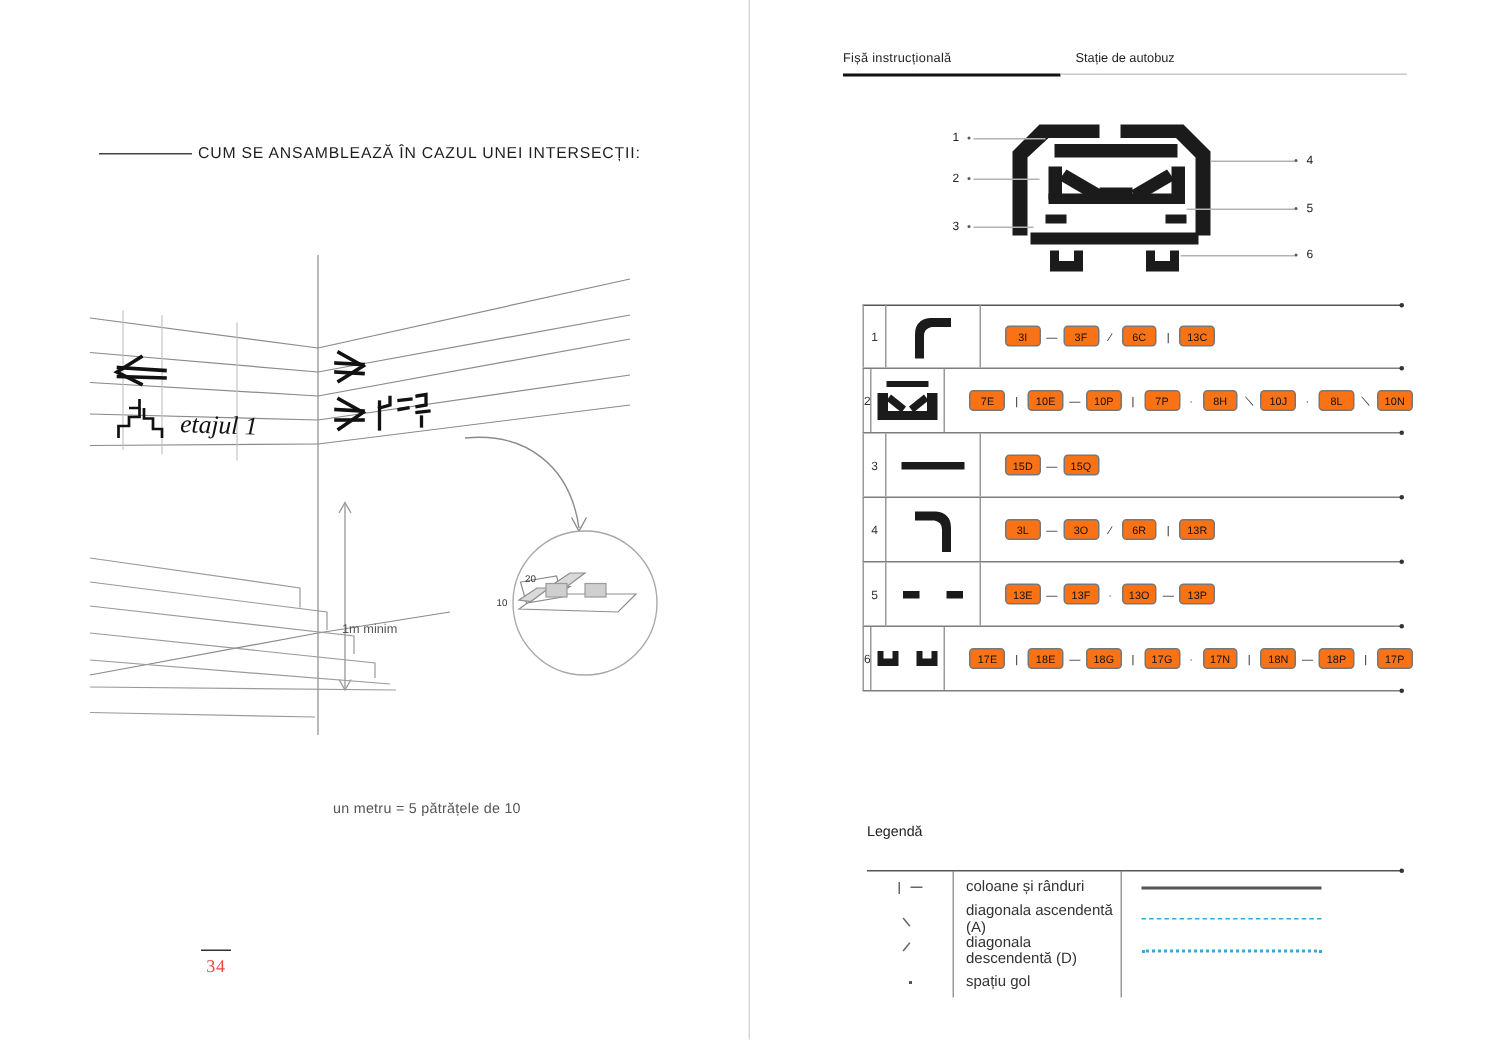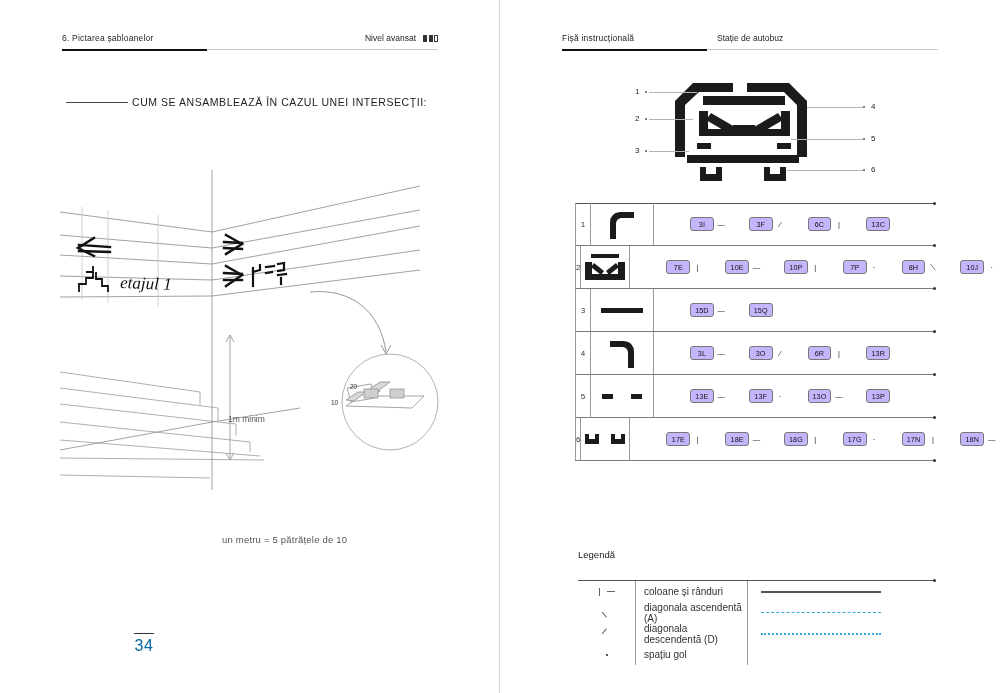--- a/index.html
+++ b/index.html
@@ -33,39 +33,39 @@
   .scene svg{display:block;}
 
   .dimlabel{position:absolute;left:228px;top:384px;font-size:8.5px;color:#555;margin-top:30px;}
   .caption{position:absolute;left:222px;top:504px;font-size:9.5px;color:#555;letter-spacing:.2px;margin-top:30px;}
   .magnum{position:absolute;font-size:6.5px;color:#333;}
   .m20{left:350px;top:383px;}
   .m10{left:331px;top:399px;}
 
   .folio{position:absolute;left:134px;top:633px;text-align:center;}
   .folio .bar{width:20px;height:1.3px;background:#333;margin:0 auto 3px;}
-  .folio .num{font-size:16px;color:#0369a1;letter-spacing:.5px;}
+  .folio .num{font-size:12px;color:#ef4444;letter-spacing:.5px;font-family:Liberation Serif, serif;}
 
   
   .bus-area{position:absolute;left:575px;top:75px;width:360px;height:110px;}
   .callouts{position:absolute;inset:0;}
   .co-num{position:absolute;font-size:8px;color:#222;}
   .co-line{position:absolute;height:1px;background:#b3b3b3;}
   .co-dot{position:absolute;width:2.4px;height:2.4px;border-radius:50%;background:#555;}
 
   .tbl{position:absolute;left:575px;top:203px;width:360px;}
   .tbl-toprule{position:absolute;left:0;top:0;width:100%;height:1px;background:#555;}
   .tbl-toprule::after{content:"";position:absolute;right:-1px;top:-1px;width:3px;height:3px;border-radius:50%;background:#333;}
   .trow{position:relative;display:flex;align-items:stretch;height:42px;border-bottom:1px solid #7d7d7d;}
   .trow:last-child{border-bottom:1px solid #7d7d7d;}
   .trow::after{content:"";position:absolute;right:-1px;bottom:-2px;width:3px;height:3px;border-radius:50%;background:#333;}
   .c-idx{width:14px;border-left:1px solid #9a9a9a;border-right:1px solid #9a9a9a;display:flex;align-items:center;justify-content:center;font-size:8px;color:#333;}
   .c-glyph{width:62px;border-right:1px solid #9a9a9a;display:flex;align-items:center;justify-content:center;}
   .c-codes{flex:1;display:flex;align-items:center;padding-left:16px;gap:3px;flex-wrap:nowrap;}
-  .chip{display:inline-flex;align-items:center;justify-content:center;min-width:15px;height:12px;padding:0 3.4px;border:1px solid #777;border-radius:3px;font-size:7.2px;color:#111;background:#c4b5fd;letter-spacing:.1px;margin-left:20px;}
+  .chip{display:inline-flex;align-items:center;justify-content:center;min-width:15px;height:12px;padding:0 3.4px;border:1px solid #777;border-radius:3px;font-size:7.2px;color:#111;background:#f97316;letter-spacing:.1px;}
   .op{font-size:7.4px;color:#222;display:inline-block;width:9px;text-align:center;}
 
   .legend{position:absolute;left:578px;top:549px;width:357px;}
   .legend-title{font-size:9.5px;color:#222;margin-bottom:20px;}
   .legend-rule{position:relative;height:1px;background:#555;}
   .legend-rule::after{content:"";position:absolute;right:-1px;top:-1px;width:3px;height:3px;border-radius:50%;background:#333;}
   .legend-body{display:flex;}
   .lg-sym{width:57px;border-right:1px solid #9a9a9a;}
   .lg-txt{width:112px;border-right:1px solid #9a9a9a;padding-left:8px;box-sizing:border-box;}
   .lg-ex{flex:1;padding-left:13px;}
@@ -81,33 +81,20 @@
   .sym-back{display:inline-block;width:7px;height:7px;border-left:1px solid #666;transform:rotate(40deg);}
   .sym-dot{display:inline-block;width:2px;height:2px;background:#555;}
 </style>
 </head>
 <body>
 
 <div class="spread">
 
   <div class="page">
 
-    <div class="hdr">
-      <div class="hdr-left">6. Pictarea șabloanelor</div>
-      <div class="hdr-right">Nivel avansat</div>
-      <div class="lvl">
-        <i class="on"></i>
-        <i class="on"></i>
-        <i></i>
-      </div>
-      <div class="rule-wrap">
-        <div class="rule-dark" style="width:145px"></div>
-        <div class="rule-light" style="left:145px"></div>
-      </div>
-    </div>
 
     <div class="sect">
       <span class="lead"></span>
       <span class="txt">CUM SE ANSAMBLEAZĂ ÎN CAZUL UNEI INTERSECȚII:</span>
     </div>
 
     <div class="scene">
       <svg width="420" height="370" viewBox="0 0 420 370">
         <g stroke="#8a8a8a" stroke-width="0.8" fill="none">
 

